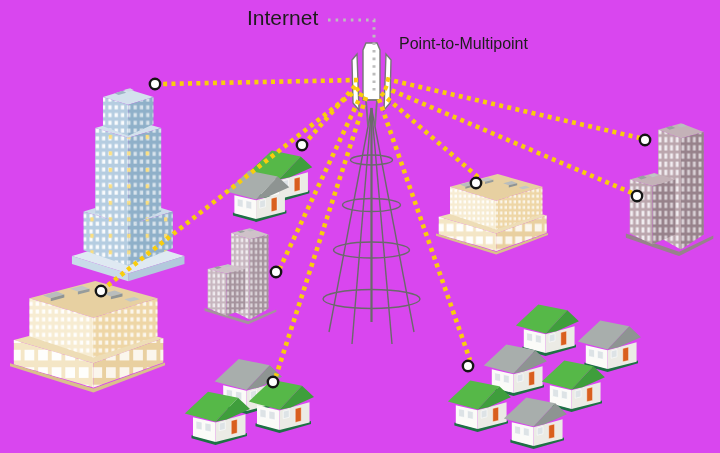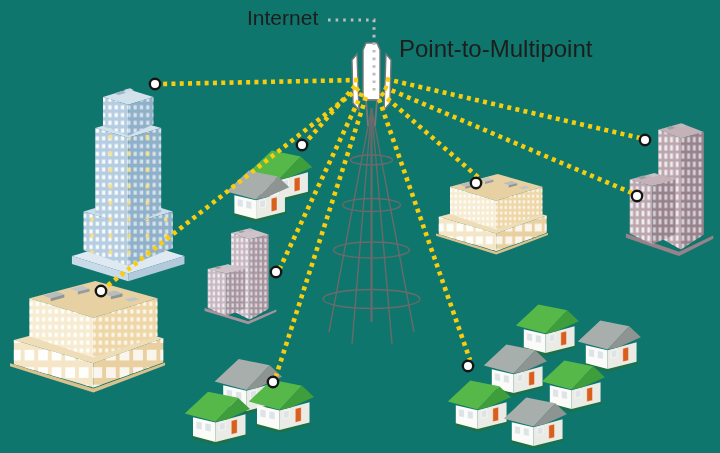--- a/index.html
+++ b/index.html
@@ -1,22 +1,22 @@
 <!DOCTYPE html>
 <html style="--link-yellow: #f9cd0d; --internet-gray: #bdbdbd; --label-text: #1d1d1b; --roof-green: #56b848; --roof-green-dark: #3f9e3c; --roof-gray: #a8aeac; --roof-gray-dark: #8e9492; --door-orange: #d95f1e; --skyscraper-blue: #a9c4da; --office-cream: #eed6a6; --apartment-mauve: #b4a2ac; --apartment-maroon: #a28b94;"><head>
 <meta charset="utf-8">
 <style>
   html,body{margin:0;padding:0;}
   #canvas{
-    position:relative;width:720px;height:453px;background:#0f766e;overflow:hidden;
+    position:relative;width:720px;height:453px;background:#d946ef;overflow:hidden;
     font-family:"Liberation Sans",sans-serif;
   }
   .lbl{position:absolute;color:var(--label-text,#1d1d1b);white-space:nowrap;}
   #internet-label{left:247px;top:6px;font-size:21px;}
-  #topology-label{left:399px;top:35px;font-size:24px;text-align:right;}
+  #topology-label{left:399px;top:35px;font-size:16px;text-align:right;}
   svg{position:absolute;left:0;top:0;}
   .ray{stroke:var(--link-yellow,#f9cd0d);stroke-width:4.6;stroke-dasharray:4 4.3;fill:none;}
   .inet{stroke:var(--internet-gray,#bdbdbd);stroke-width:3;stroke-dasharray:2.6 5;fill:none;}
   .node{fill:#ffffff;stroke:#151515;stroke-width:2.4;}
   .lattice{stroke:#6a6a6a;stroke-width:1.4;fill:none;}
   .mast{fill:#ffffff;stroke:#777777;stroke-width:1.4;}
 </style>
 </head>
 <body>
 

